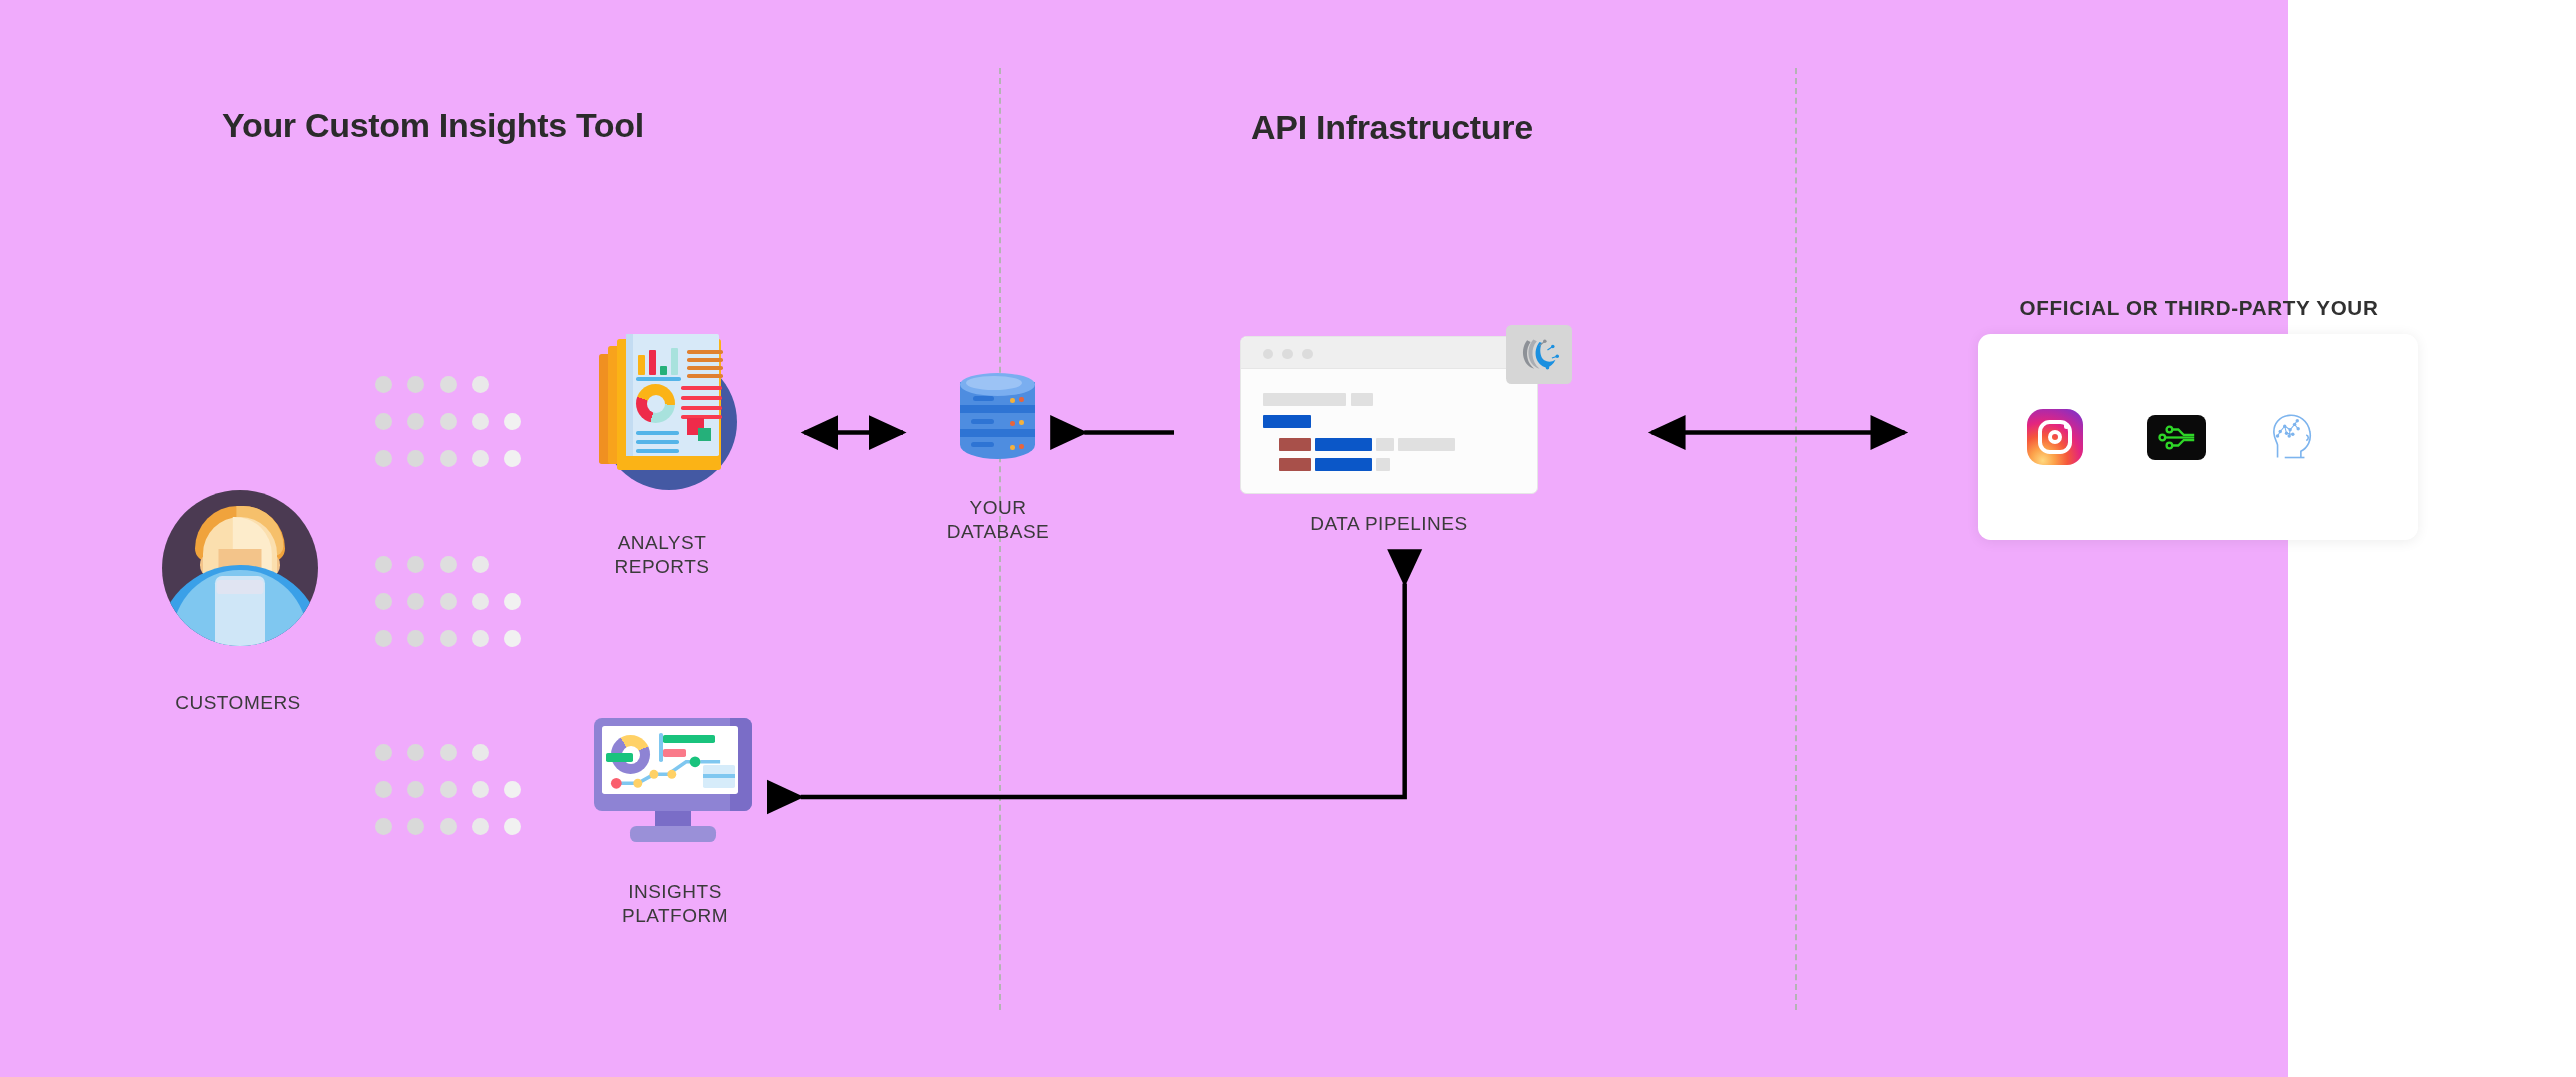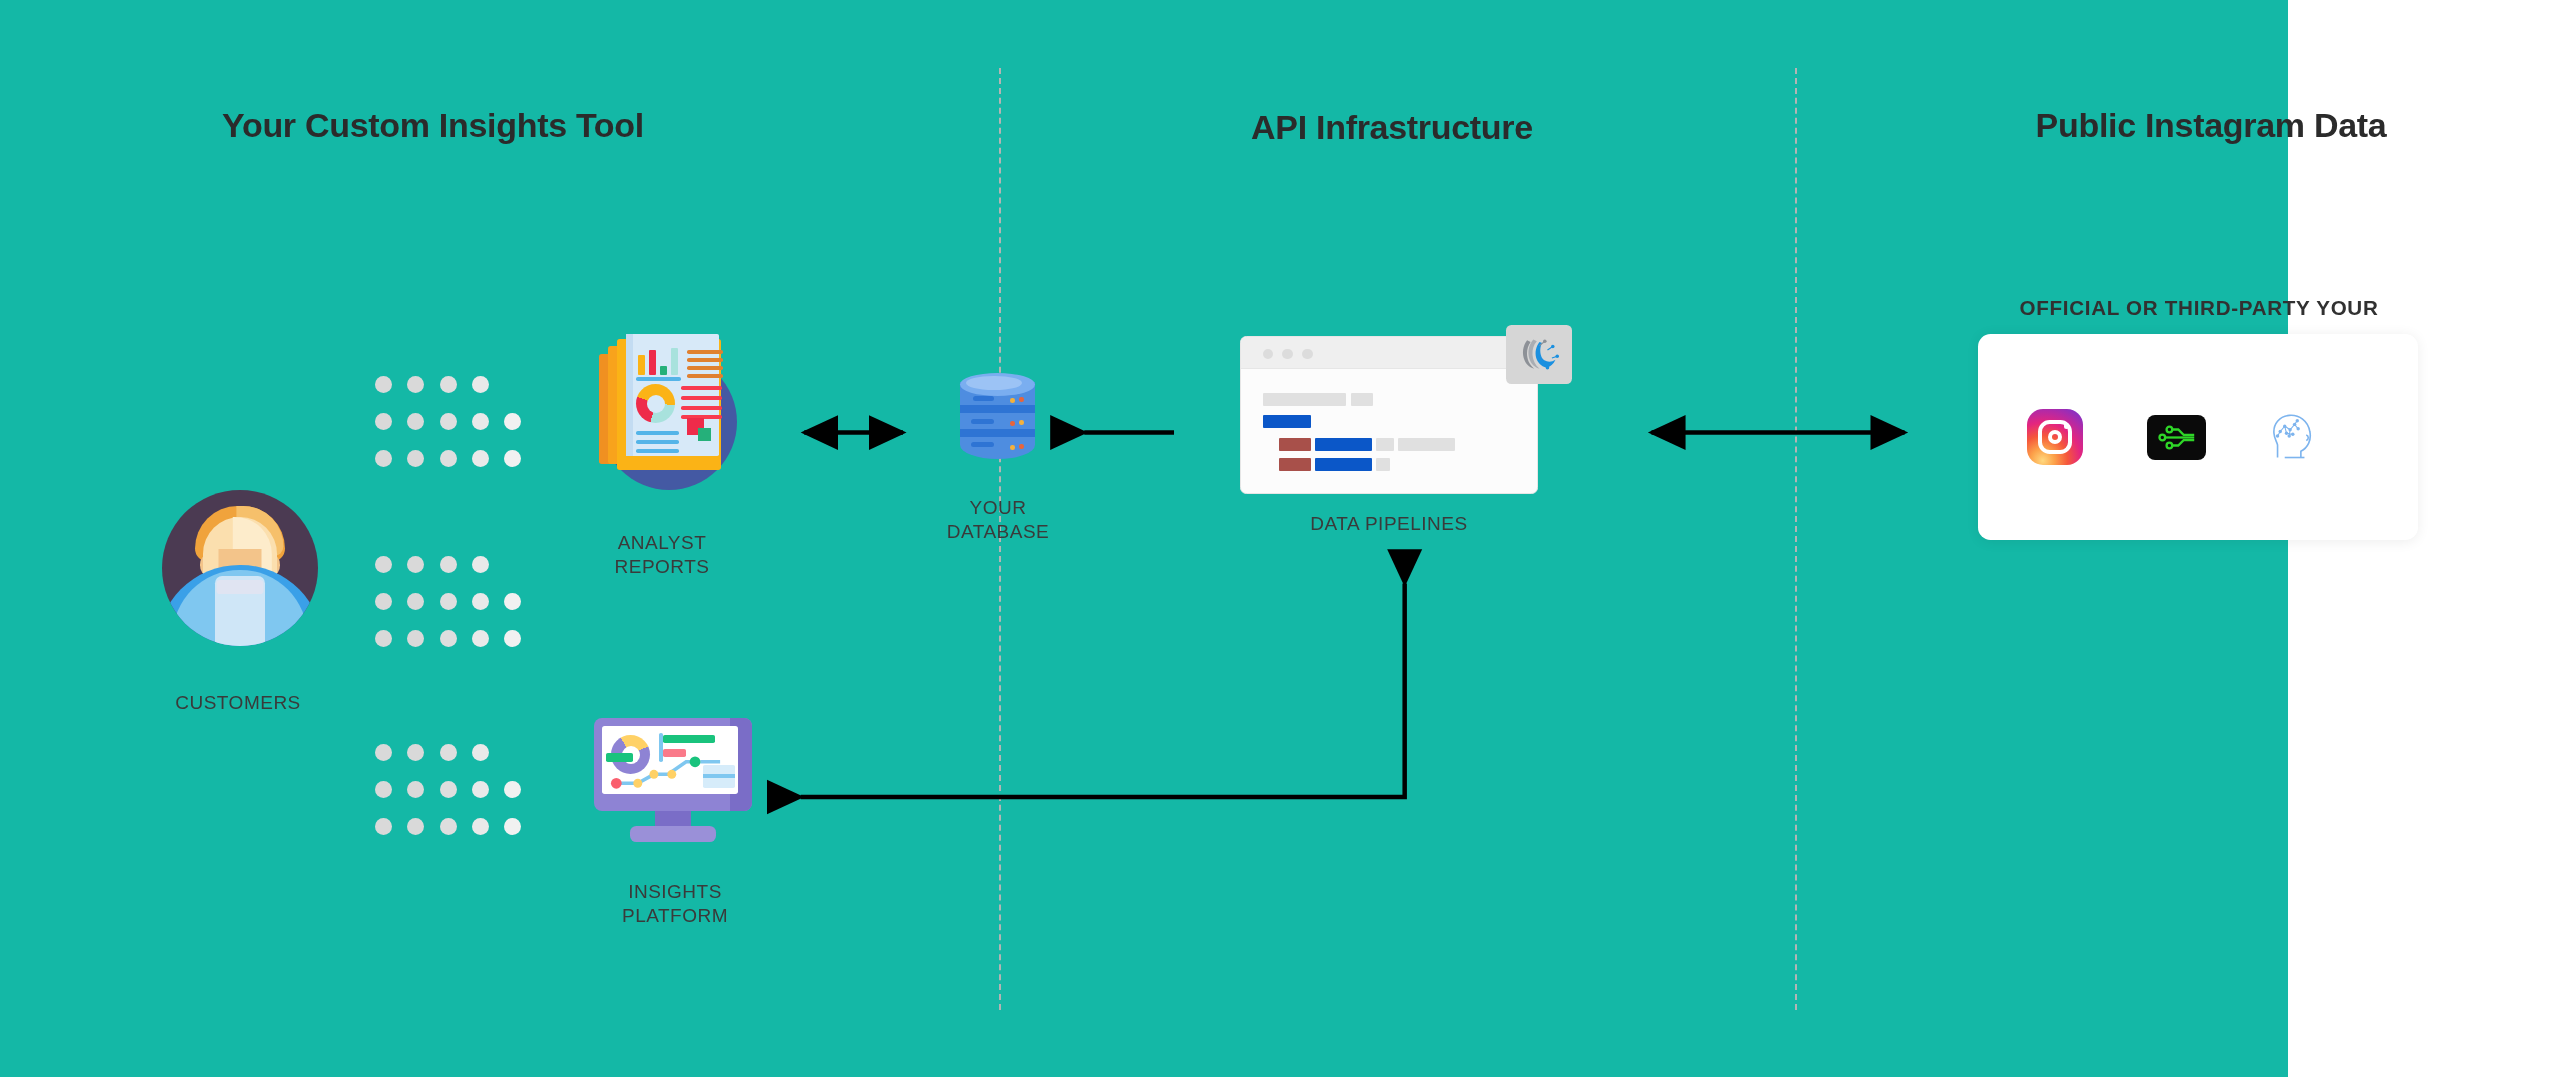--- a/index.html
+++ b/index.html
@@ -2,21 +2,21 @@
 <html style="font-size:14.4px"><head>
 <meta charset="utf-8">
 <style>
   * { box-sizing: border-box; margin: 0; padding: 0; }
   html, body {
     width: 2576px; height: 1077px;
     background: #ffffff;
     font-family: "Liberation Sans", sans-serif;
     overflow: hidden;
   }
-  #stage { position: relative; width: 2288px; height: 1077px; background:#14b8a6; }
+  #stage { position: relative; width: 2288px; height: 1077px; background:#f0abfc; }
 
   
   .col-title {
     position: absolute;
     font-size: 34px;
     font-weight: 700;
     color: #2b2b2b;
     letter-spacing: -0.3px;
     white-space: nowrap;
     text-align: center;
@@ -278,21 +278,20 @@
   
   .arrows { position:absolute; left:0; top:0; width:2576px; height:1077px; }
 </style>
 </head>
 <body>
 
 <div id="stage">
 
   <div class="col-title" style="left:433px; top:106px;">Your Custom Insights Tool</div>
   <div class="col-title" style="left:1392px; top:108px;">API Infrastructure</div>
-  <div class="col-title" style="left:2211px; top:106px;">Public Instagram Data</div>
 
   <div class="divider" style="left:999px; top:68px; height:942px;"></div>
   <div class="divider" style="left:1795px; top:68px; height:942px;"></div>
 
   <div class="dotgrid" id="dg1" style="left:375px; top:366px;">
       <div class="row">
         <div class="dot" style="background: rgb(217, 217, 217);"></div>
         <div class="dot" style="background: rgb(217, 217, 217);"></div>
         <div class="dot" style="background: rgb(222, 222, 222);"></div>
         <div class="dot" style="background: rgb(233, 233, 233);"></div>

